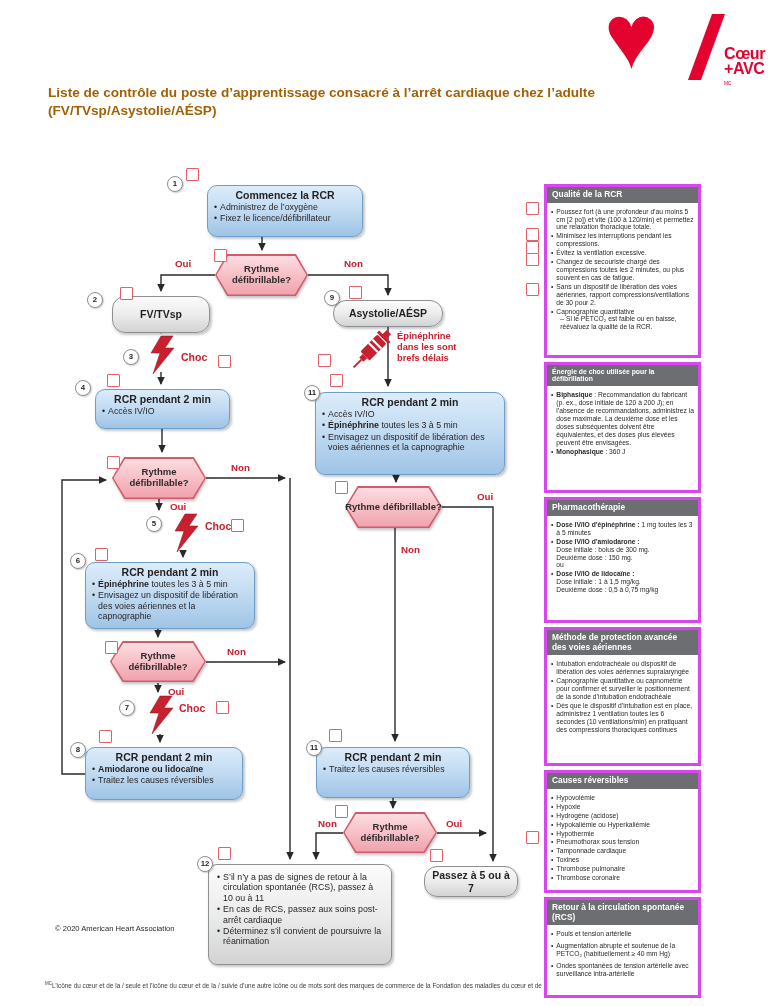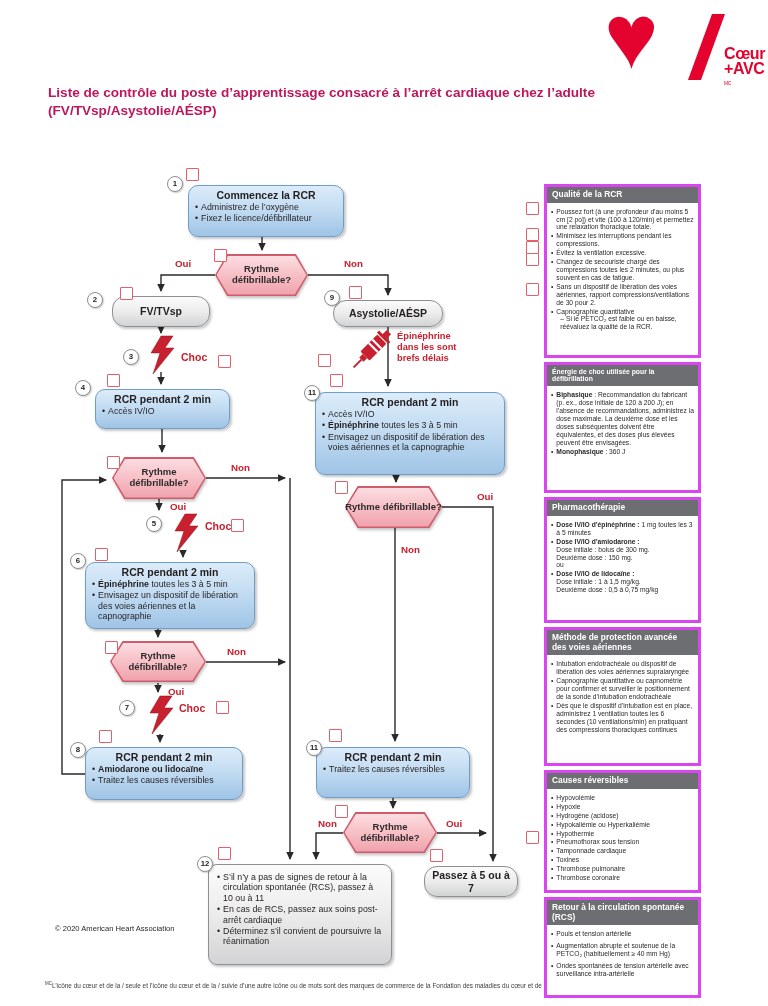--- a/index.html
+++ b/index.html
@@ -8,21 +8,21 @@
 
   
   .logo{position:absolute;top:6px;left:604px;width:160px;height:78px;}
   .heart{position:absolute;left:0;top:-16px;font-size:92px;line-height:92px;color:#e4032e;}
   .slash{position:absolute;left:96px;top:8px;width:13px;height:66px;background:#e4032e;transform:skewX(-20deg);}
   .brandtxt{position:absolute;left:120px;top:40px;color:#e4032e;font-weight:bold;font-size:16px;line-height:15px;letter-spacing:-0.4px;}
   .brandtxt span{display:block;}
   .brandtxt sup{font-size:5px;font-weight:normal;}
 
   
-  .h1{position:absolute;left:48px;top:84px;width:648px;font-size:13.6px;font-weight:bold;line-height:1.3;color:#be185d;}
+  .h1{position:absolute;left:48px;top:84px;width:648px;font-size:13.6px;font-weight:bold;line-height:1.3;color:#a16207;}
   .h2{position:absolute;left:48px;top:138px;width:600px;font-size:10.6px;font-weight:bold;color:#1d1d1f;}
 
   
   .wires{position:absolute;left:0;top:0;z-index:1;}
 
   
   .bx{position:absolute;z-index:2;box-sizing:border-box;box-shadow:1.5px 2px 2.5px rgba(0,0,0,.22);}
   .bx.blue{background:linear-gradient(180deg,#dcecfa 0%,#c3dcf2 45%,#9fc4e6 100%);
            border:1.5px solid #6f9dc6;border-radius:10px;padding:3px 6px;}
   .bx.gray{background:linear-gradient(180deg,#fbfbfb 0%,#ececec 50%,#d2d3d4 100%);
@@ -128,21 +128,21 @@
       <rect x="-24" y="-3" width="7" height="6" fill="#c8202f"></rect>
       <rect x="-18" y="-8" width="3" height="16" fill="#c8202f"></rect>
       <rect x="-14" y="-6.5" width="24" height="13" rx="1.5" fill="#c8202f"></rect>
       <rect x="-8" y="-6.5" width="2.2" height="13" fill="#ffffff"></rect>
       <rect x="-3" y="-6.5" width="2.2" height="13" fill="#ffffff"></rect>
       <rect x="10" y="-3" width="5" height="6" fill="#c8202f"></rect>
       <rect x="15" y="-1" width="11" height="2" fill="#c8202f"></rect>
     </g>
   </svg>
 
-  <div class="bx blue" style="left:188px;top:185px;width:156px;height:52px;">
+  <div class="bx blue" style="left:207px;top:185px;width:156px;height:52px;">
     <div class="bx-title">Commencez la RCR</div>
     <div class="bx-bullets">
         <div class="bul">
           <span class="dot">•</span>
           <span class="bultext">Administrez de l’oxygène</span>
         </div>
         <div class="bul">
           <span class="dot">•</span>
           <span class="bultext">Fixez le licence/défibrillateur</span>
         </div>
@@ -151,21 +151,21 @@
   <div class="numc" style="left:167px;top:176px;">1</div>
 
   <div class="hex" style="left:215px;top:254px;width:93px;height:42px;">
     <i class="hx-bg"></i>
       <i class="hx-in"></i>
     <span class="hx-t">Rythme défibrillable?</span>
   </div>
   <span class="lbl" style="left:175px;top:258px;">Oui</span>
   <span class="lbl" style="left:344px;top:258px;">Non</span>
 
-  <div class="bx gray" style="left:112px;top:296px;width:98px;height:31px;">
+  <div class="bx gray" style="left:112px;top:296px;width:98px;height:37px;">
     <div class="bx-title solo">FV/TVsp</div>
   </div>
   <div class="numc" style="left:87px;top:292px;">2</div>
 
   <div class="numc" style="left:123px;top:349px;">3</div>
   <span class="lbl choc" style="left:181px;top:351px;">Choc</span>
 
   <div class="bx blue" style="left:95px;top:389px;width:135px;height:40px;">
     <div class="bx-title">RCR pendant 2 min</div>
     <div class="bx-bullets">

